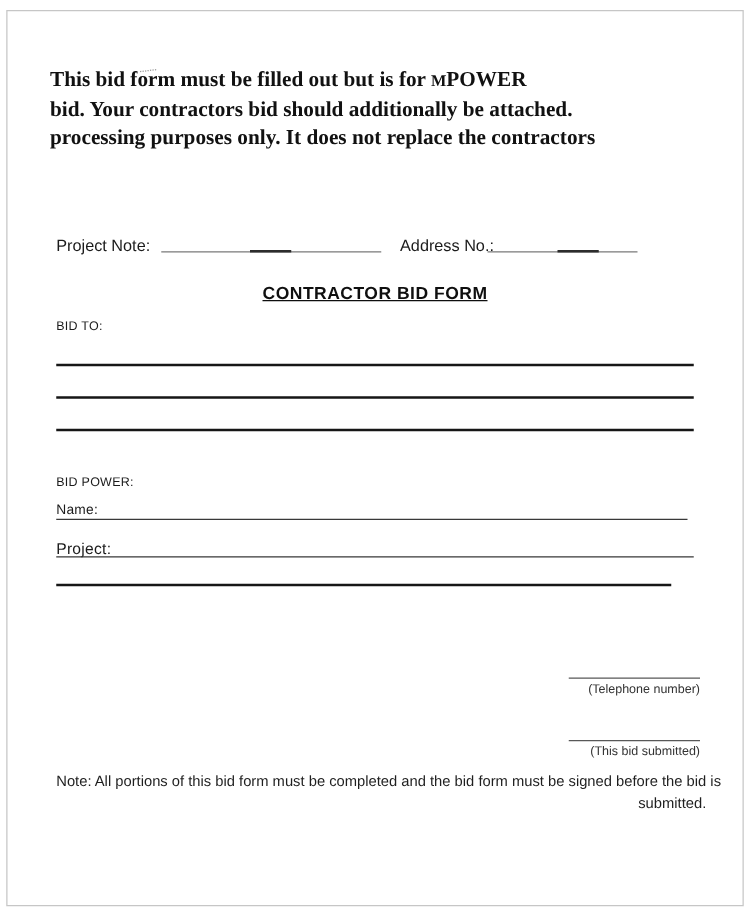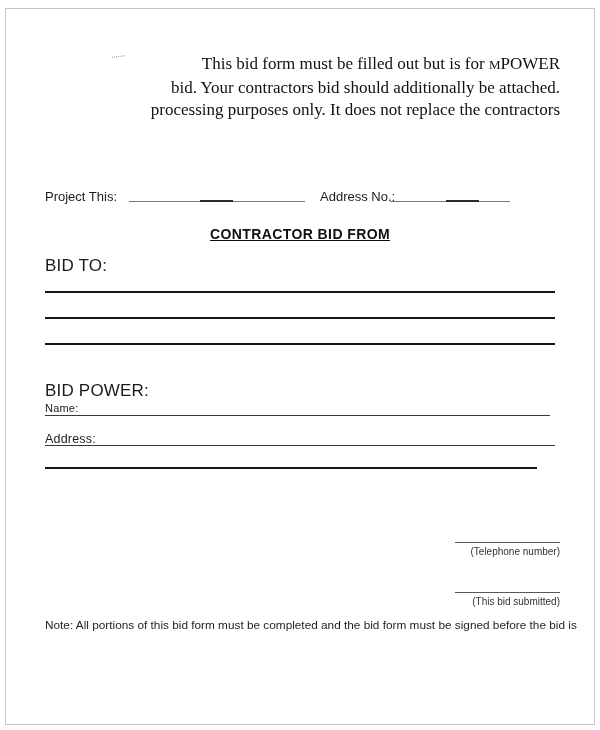--- a/index.html
+++ b/index.html
@@ -36,23 +36,23 @@
     height: 0;
     border-top: 1px dotted #9a9a9a;
     transform: rotate(-7deg);
   }
   
   .notice {
     position: absolute;
     left: 40px;
     top: 53px;
     width: 520px;
-    text-align: right;
+    text-align: left;
     font-family: "Liberation Serif", serif;
-    font-weight: normal;
+    font-weight: bold;
     font-size: 17px;
     line-height: 22.5px;
     color: #111111;
   }
   .brand-m { font-size: 13px; }
   
   .lbl { position: absolute; font-size: 13px; color: #1b1b1b; }
   .lbl-project-name { left: 45px; top: 189px; }
   .lbl-project-no   { left: 320px; top: 189px; }
   .fill-line {
@@ -78,21 +78,21 @@
     text-align: center;
     font-weight: bold;
     font-size: 14px;
     letter-spacing: 0.4px;
     color: #0f0f0f;
   }
   .form-title span { text-decoration: underline; }
   
   .section-lbl {
     position: absolute;
-    font-size: 17px;
+    font-size: 10px;
     color: #1b1b1b;
     letter-spacing: 0.2px;
   }
   .lbl-bid-to   { left: 45px; top: 256px; }
   .lbl-bid-from { left: 45px; top: 381px; }
   .lbl-name     { left: 45px; top: 402px; font-size: 11px; }
   .lbl-address  { left: 45px; top: 432px; font-size: 12.5px; }
   
   .rule {
     position: absolute;
@@ -149,46 +149,47 @@
 <div class="sheet">
   <div class="sheet-border"></div>
   <div class="artifact"></div>
 
   <div class="notice">
     <div><span>This bid form must be filled out but is for </span><span class="brand-m">M</span><span>POWER</span></div>
     <div>bid.  Your contractors bid should additionally be attached.</div>
     <div>processing purposes only.  It does not replace the contractors</div>
   </div>
 
-  <span class="lbl lbl-project-name">Project This:</span>
+  <span class="lbl lbl-project-name">Project Note:</span>
   <div class="fill-line line-project-name"></div>
   <div class="fill-dark dark-project-name"></div>
 
   <span class="lbl lbl-project-no">Address No.:</span>
   <div class="fill-line line-project-no"></div>
   <div class="fill-dark dark-project-no"></div>
 
-  <div class="form-title"><span>CONTRACTOR BID FROM</span></div>
+  <div class="form-title"><span>CONTRACTOR BID FORM</span></div>
 
   <span class="section-lbl lbl-bid-to">BID TO:</span>
   <div class="rule rule-bidto-1"></div>
   <div class="rule rule-bidto-2"></div>
   <div class="rule rule-bidto-3"></div>
 
   <span class="section-lbl lbl-bid-from">BID POWER:</span>
 
   <span class="section-lbl lbl-name">Name:</span>
   <div class="write-line line-name"></div>
 
-  <span class="section-lbl lbl-address">Address:</span>
+  <span class="section-lbl lbl-address">Project:</span>
   <div class="write-line line-address"></div>
   <div class="rule rule-address2"></div>
 
   <div class="short-line line-telephone"></div>
   <div class="caption cap-telephone">(Telephone number)</div>
 
   <div class="short-line line-date"></div>
   <div class="caption cap-date">(This bid submitted)</div>
 
   <div class="note">
     <div>Note: All portions of this bid form must be completed and the bid form must be signed before the bid is</div>
+    <div>submitted.</div>
   </div>
 </div>
 
 </body></html>

